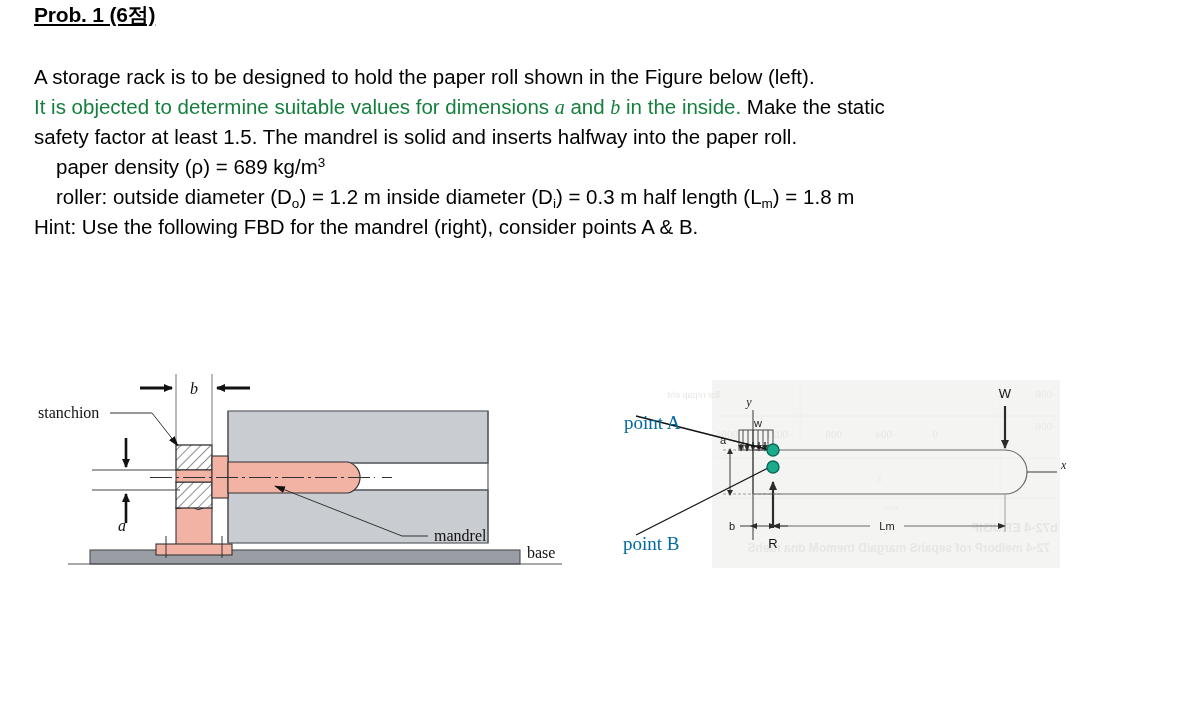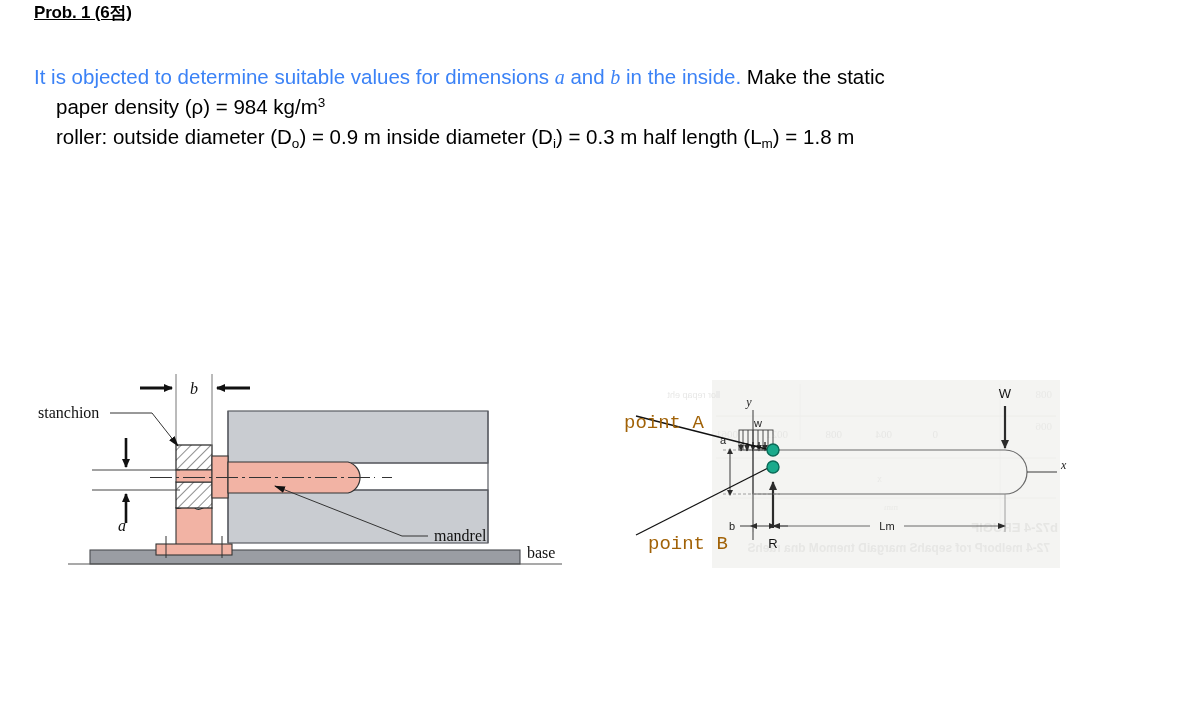--- a/index.html
+++ b/index.html
@@ -15,39 +15,39 @@
     overflow: hidden;
     font-family: "Liberation Sans", sans-serif;
     color: #000000;
   }
 
   
   #prob-title {
     position: absolute;
     left: 34px;
     top: 1px;
-    font-size: 17px;
+    font-size: 21px;
     font-weight: bold;
     text-decoration: underline;
     letter-spacing: -0.2px;
     white-space: nowrap;
     text-align: center;
   }
 
   
   #statement {
     position: absolute;
     left: 34px;
     top: 62px;
     width: 1140px;
     font-size: 20.5px;
     line-height: 30px;
   }
   .ln { white-space: nowrap; }
-  .blue { color: #3b82f6; }
+  .blue { color: #15803d; }
   .mvar {
     font-family: "Liberation Serif", serif;
     font-style: italic;
     font-size: 20px;
   }
   .indent1 { padding-left: 22px; }
   sub {
     font-size: 0.66em;
     line-height: 0;
     vertical-align: -0.28em;
@@ -73,49 +73,52 @@
     position: absolute;
     left: 620px;
     top: 380px;
     width: 560px;
     height: 195px;
   }
   #fig-right svg { display: block; }
 
   .pt-label {
     position: absolute;
-    font-family: Liberation Mono, monospace;
+    font-family: Liberation Serif, serif;
     font-size: 19px;
-    color: #a16207;
+    color: #0369a1;
     white-space: nowrap;
   }
   #label-point-a { left: 624px; top: 412px; }
-  #label-point-b { left: 648px; top: 533px; }
+  #label-point-b { left: 623px; top: 533px; }
 </style>
 </head>
 <body>
 
 <div id="prob-title">Prob. 1 (6점)</div>
 
 <div id="statement">
 
+  <div class="ln">A storage rack is to be designed to hold the paper roll shown in the Figure below (left).</div>
 
   <div class="ln">
     <span class="blue">It is objected to determine suitable values for dimensions </span><span class="mvar blue">a</span><span class="blue"> and </span><span class="mvar blue">b</span><span class="blue"> in the inside.</span><span> Make the static</span>
   </div>
 
+  <div class="ln">safety factor at least 1.5. The mandrel is solid and inserts halfway into the paper roll.</div>
 
   <div class="ln indent1">
-    <span>paper density (ρ) = 984 kg/m</span><sup>3</sup>
+    <span>paper density (ρ) = 689 kg/m</span><sup>3</sup>
   </div>
 
   <div class="ln indent1">
-    <span>roller: outside diameter (D</span><sub>o</sub><span>) = 0.9 m  inside diameter (D</span><sub>i</sub><span>) = 0.3 m   half length (L</span><sub>m</sub><span>) = 1.8 m</span>
+    <span>roller: outside diameter (D</span><sub>o</sub><span>) = 1.2 m  inside diameter (D</span><sub>i</sub><span>) = 0.3 m   half length (L</span><sub>m</sub><span>) = 1.8 m</span>
   </div>
 
+  <div class="ln">Hint: Use the following FBD for the mandrel (right), consider points A &amp; B.</div>
 </div>
 
 <div id="fig-left">
 <svg width="570" height="205" viewBox="0 0 570 205" xmlns="http://www.w3.org/2000/svg">
   <defs>
     <pattern id="hatch45" width="7" height="7" patternTransform="rotate(45)" patternUnits="userSpaceOnUse">
       <rect width="7" height="7" fill="#ffffff"></rect>
       <line x1="0" y1="0" x2="0" y2="7" stroke="#333" stroke-width="1.1"></line>
     </pattern>
     <marker id="arrHead" markerWidth="9" markerHeight="9" refX="8" refY="4" orient="auto" markerUnits="userSpaceOnUse">

